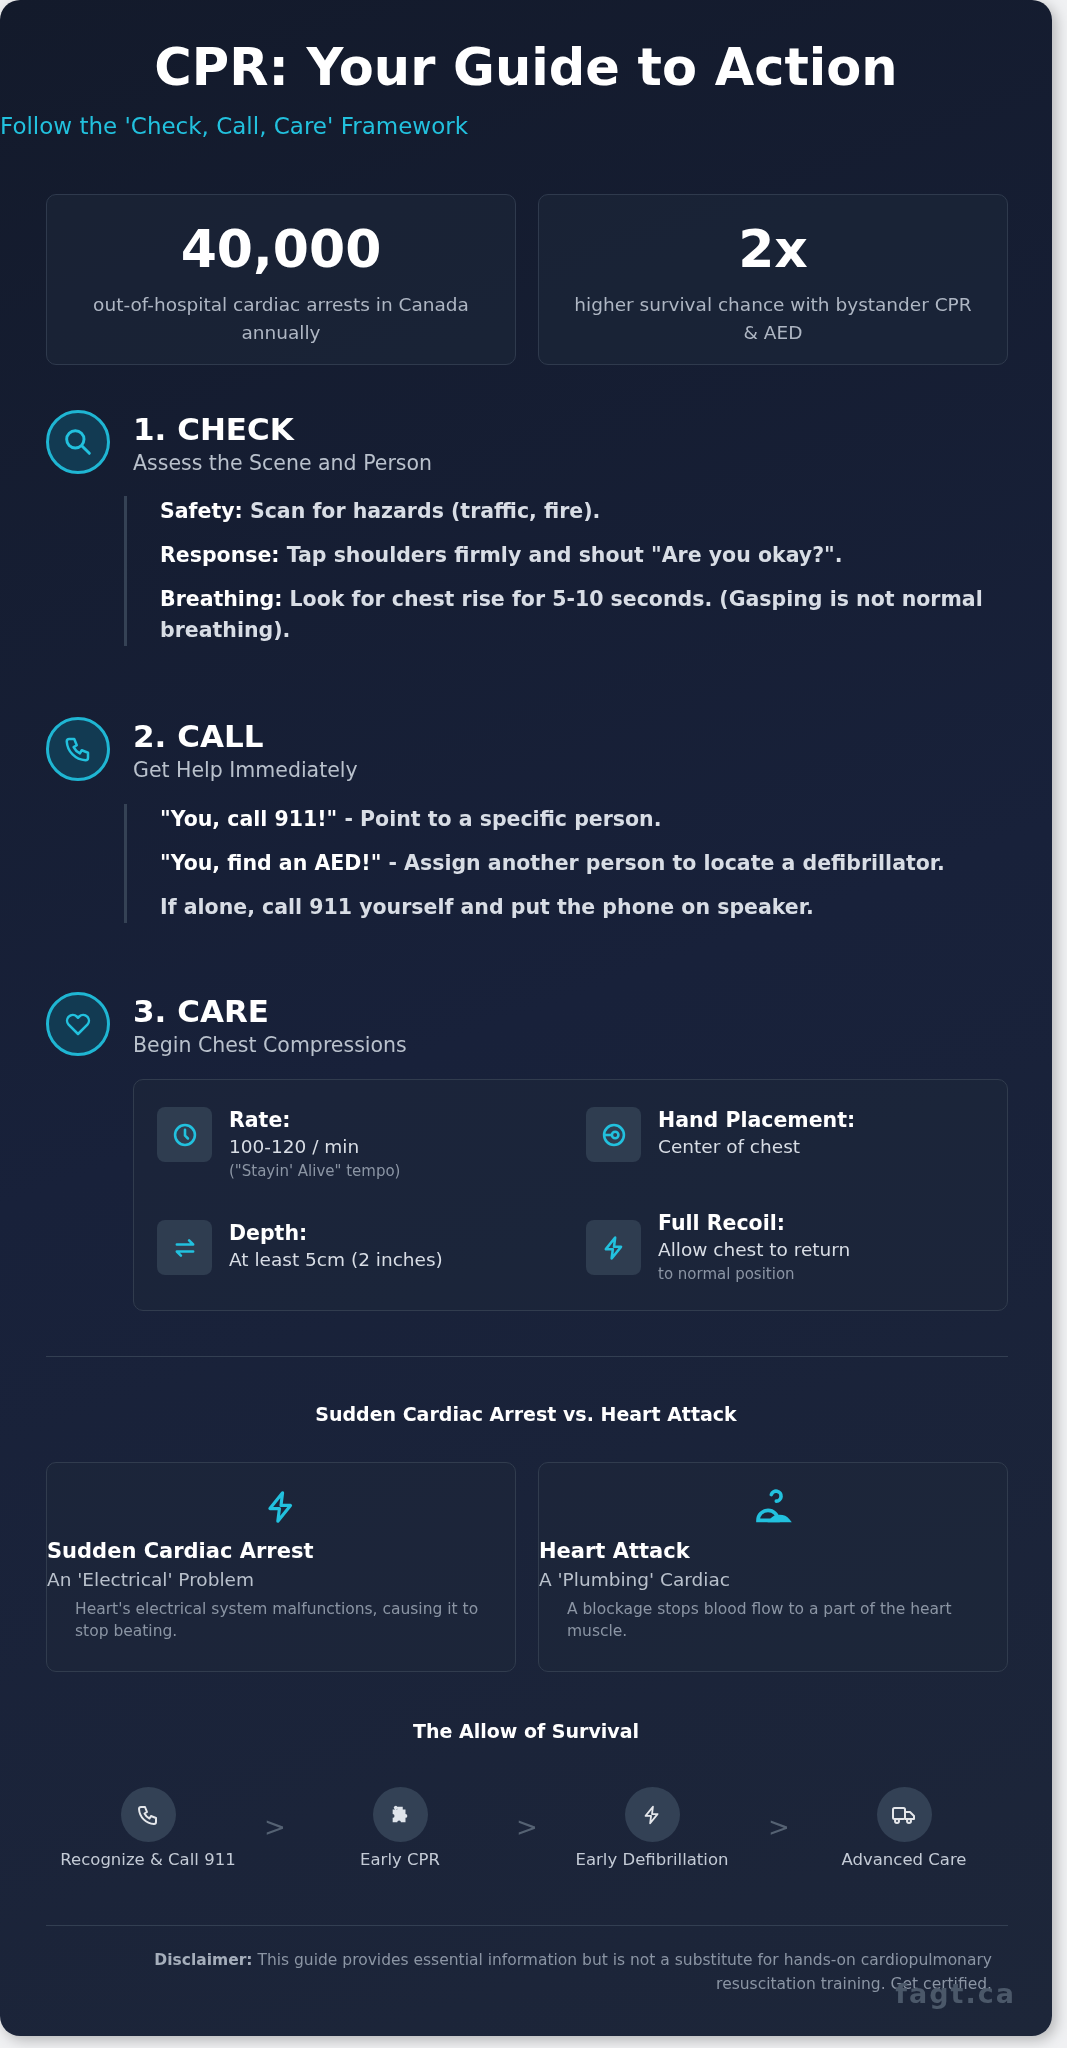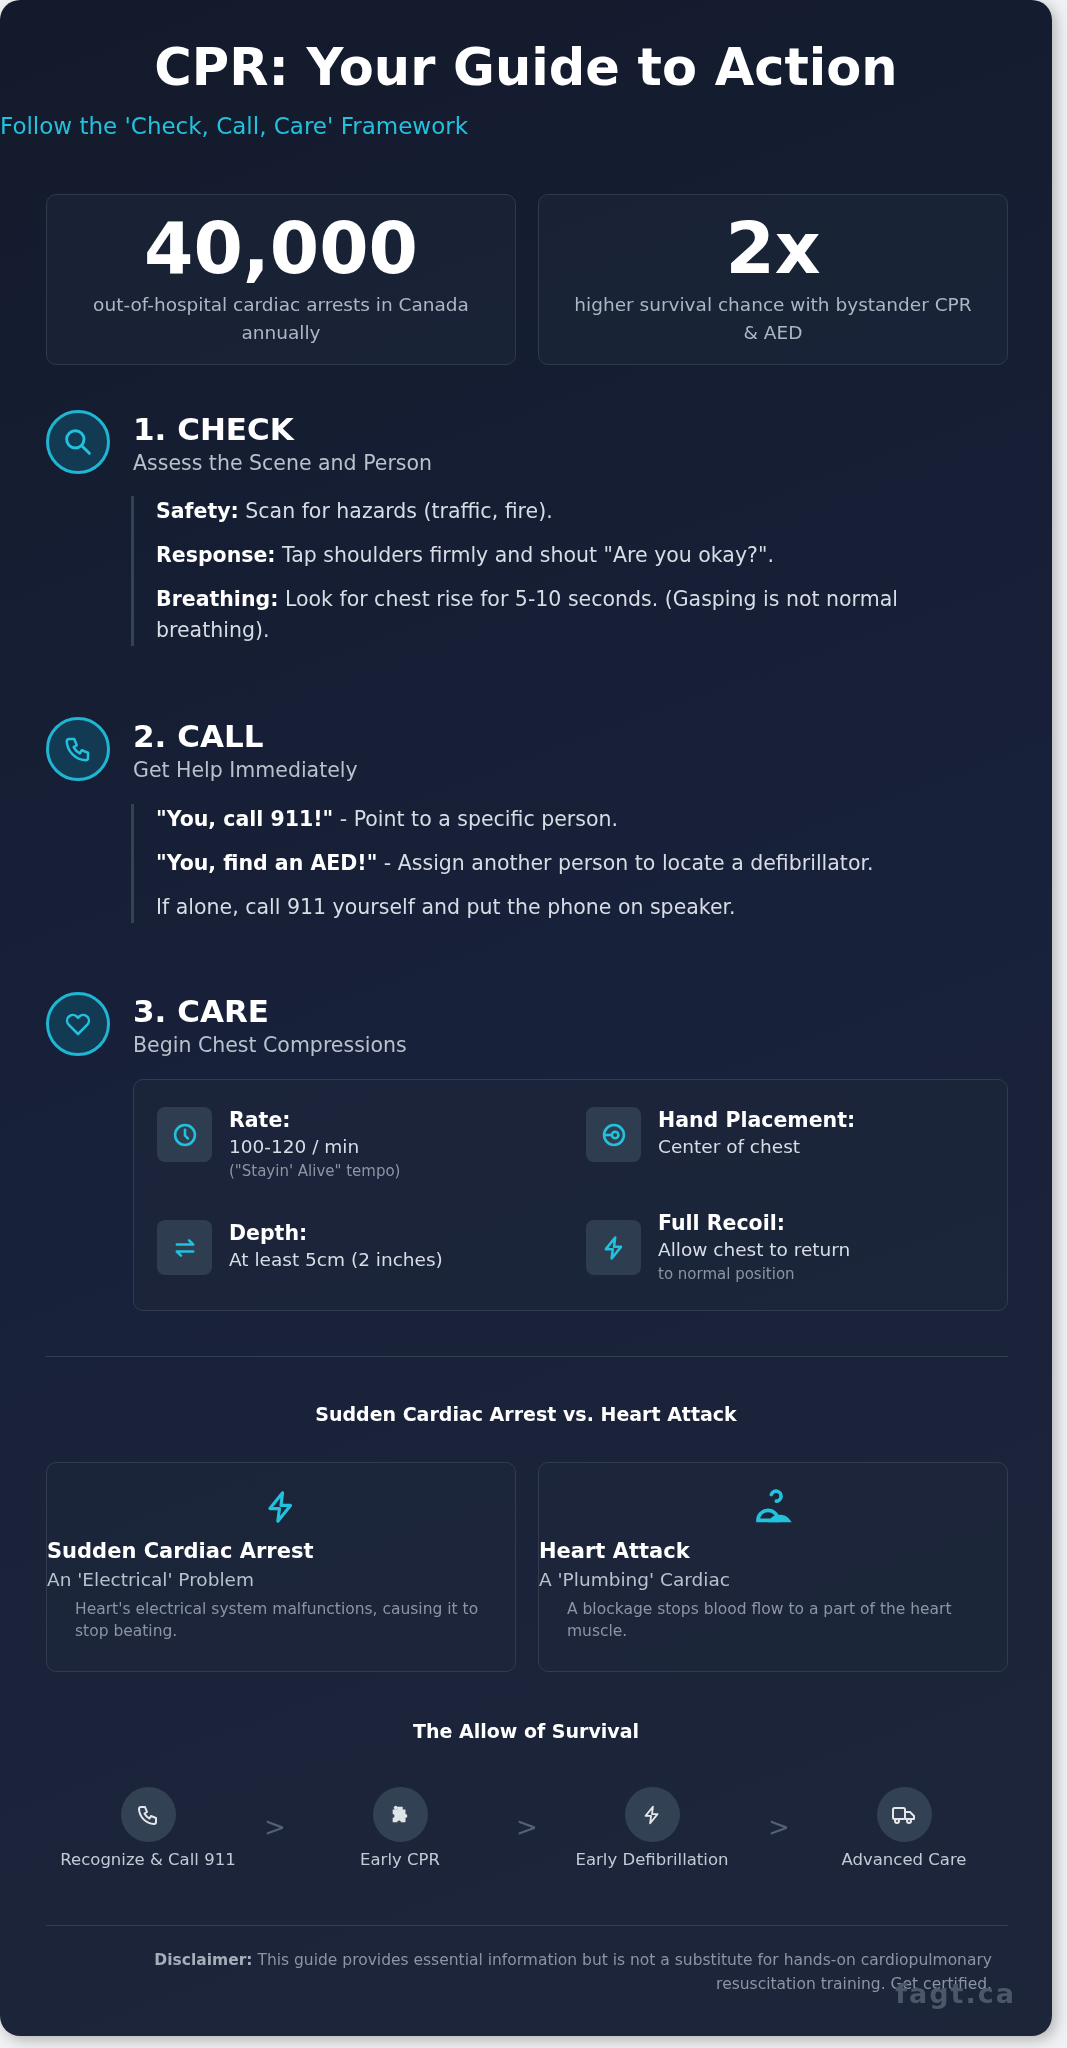--- a/index.html
+++ b/index.html
@@ -12,27 +12,27 @@
     box-shadow: 4px 4px 14px rgba(0,0,0,0.25);
     overflow: hidden;
   }
   .title { position: absolute; top: 38px; left: 0; width: 1052px; text-align: center;
     font-size: 51px; font-weight: bold; color: #ffffff; }
   .subtitle { position: absolute; top: 113px; left: 0; width: 1052px; text-align: left;
     font-size: 23px; color: #22c1de; }
   .stat { position: absolute; top: 194px; width: 470px; height: 171px;
     border: 1px solid #2f3a4d; border-radius: 10px; background: rgba(30,40,58,0.55);
     text-align: center; }
-  .stat .num { font-size: 71px; font-weight: bold; color: #fff; margin-top: 16px; line-height: 76px; }
+  .stat .num { font-size: 52px; font-weight: bold; color: #fff; margin-top: 16px; line-height: 76px; }
   .stat .lbl { font-size: 18.5px; color: #aeb6c3; line-height: 28px; padding: 4px 30px 0; }
   .step-icon { position: absolute; left: 46px; width: 64px; height: 64px; border-radius: 50%;
     border: 3px solid #1fb6d3; background: #123a52; display: flex; align-items: center; justify-content: center; }
   .step-title { position: absolute; left: 133px; font-size: 31px; font-weight: bold; color: #fff; }
   .step-sub { position: absolute; left: 133px; font-size: 20.5px; color: #b9c1cc; }
-  .step-body { position: absolute; left: 131px; border-left: 3px solid #354255; padding-left: 22px; }
+  .step-body { position: absolute; left: 124px; border-left: 3px solid #354255; padding-left: 33px; font-weight: bold; }
   .step-body p { font-size: 20.5px; line-height: 31px; color: #d8dde5; margin-bottom: 13px; }
   .step-body p:last-child { margin-bottom: 0; }
   .step-body b { color: #fff; }
   .care-box { position: absolute; left: 133px; top: 1079px; width: 875px; height: 232px;
     border: 1px solid #313c4e; border-radius: 10px; background: rgba(30,40,58,0.5); }
   .ci { position: absolute; display: flex; }
   .ci .ico { width: 55px; height: 55px; border-radius: 8px; background: #2f3d50; display: flex; align-items: center; justify-content: center; flex-shrink: 0; }
   .ci .txt { margin-left: 17px; }
   .ci .h { font-size: 20.5px; font-weight: bold; color: #fff; line-height: 26px; }
   .ci .v { font-size: 18.5px; color: #d8dde5; line-height: 28px; }

